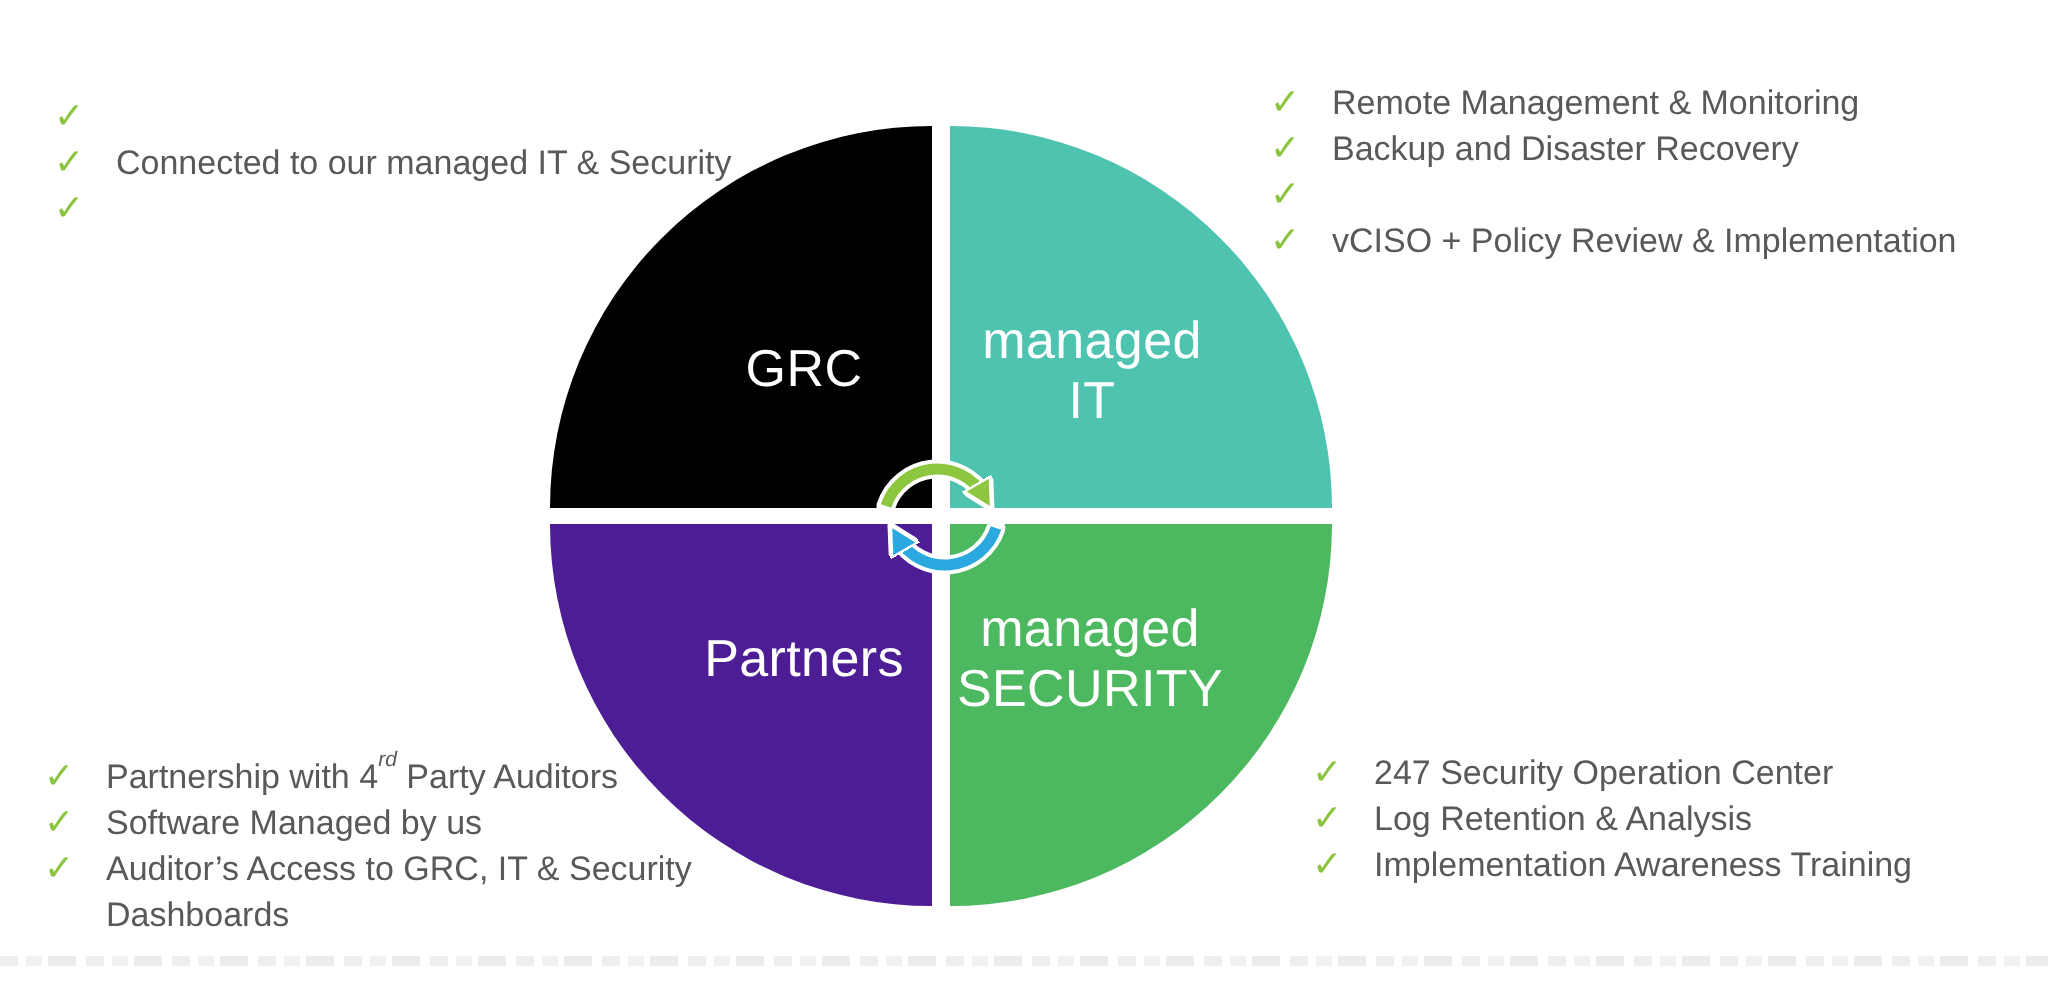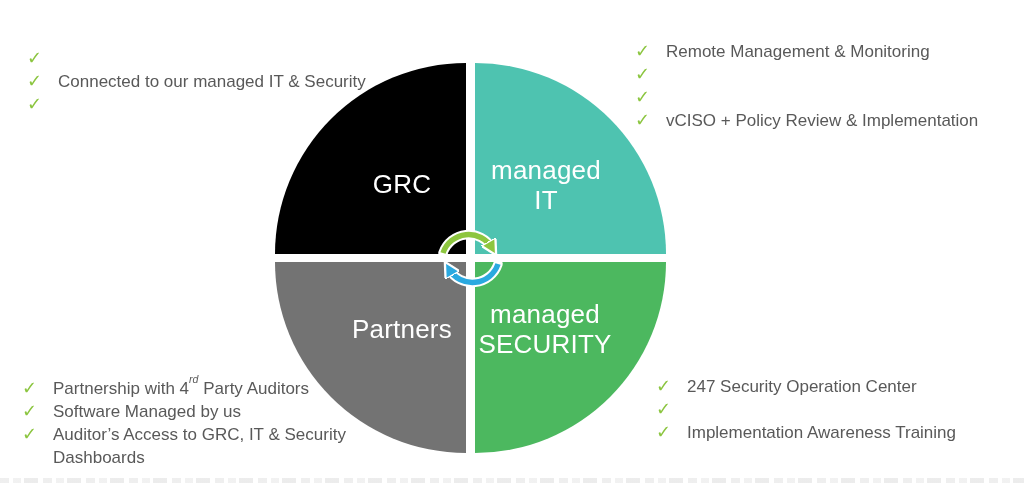--- a/index.html
+++ b/index.html
@@ -74,20 +74,21 @@
     </div>
   </div>
 
   <div class="checklist checklist-it">
     <div class="check-item">
       <span class="check-glyph">✓</span>
       <span class="check-text">Remote Management &amp; Monitoring</span>
     </div>
     <div class="check-item">
       <span class="check-glyph">✓</span>
+      <span class="check-text">Backup and Disaster Recovery</span>
     </div>
     <div class="check-item">
       <span class="check-glyph">✓</span>
     </div>
     <div class="check-item">
       <span class="check-glyph">✓</span>
       <span class="check-text">vCISO + Policy Review &amp; Implementation</span>
     </div>
   </div>
 
@@ -107,35 +108,36 @@
     </div>
   </div>
 
   <div class="checklist checklist-security">
     <div class="check-item">
       <span class="check-glyph">✓</span>
       <span class="check-text">247 Security Operation Center</span>
     </div>
     <div class="check-item">
       <span class="check-glyph">✓</span>
+      <span class="check-text">Log Retention &amp; Analysis</span>
     </div>
     <div class="check-item">
       <span class="check-glyph">✓</span>
       <span class="check-text">Implementation Awareness Training</span>
     </div>
   </div>
 
   <div class="quad quad-grc" style="background-color: #000000;">
     <div class="quad-label label-grc">GRC</div>
   </div>
   <div class="quad quad-it" style="background-color: rgb(78, 195, 176);">
     <div class="quad-label label-it">managed
 IT</div>
   </div>
-  <div class="quad quad-partners" style="background-color: #737373;">
+  <div class="quad quad-partners" style="background-color: #4c1d95;">
     <div class="quad-label label-partners">Partners</div>
   </div>
   <div class="quad quad-security" style="background-color: rgb(76, 184, 95);">
     <div class="quad-label label-security">managed
 SECURITY</div>
   </div>
 
   <svg class="cycle-svg" viewBox="0 0 101 101">
     <defs>
       <marker id="ah-green" viewBox="0 0 10 10" refX="4.5" refY="5" markerWidth="3" markerHeight="3" orient="auto" markerUnits="strokeWidth">

